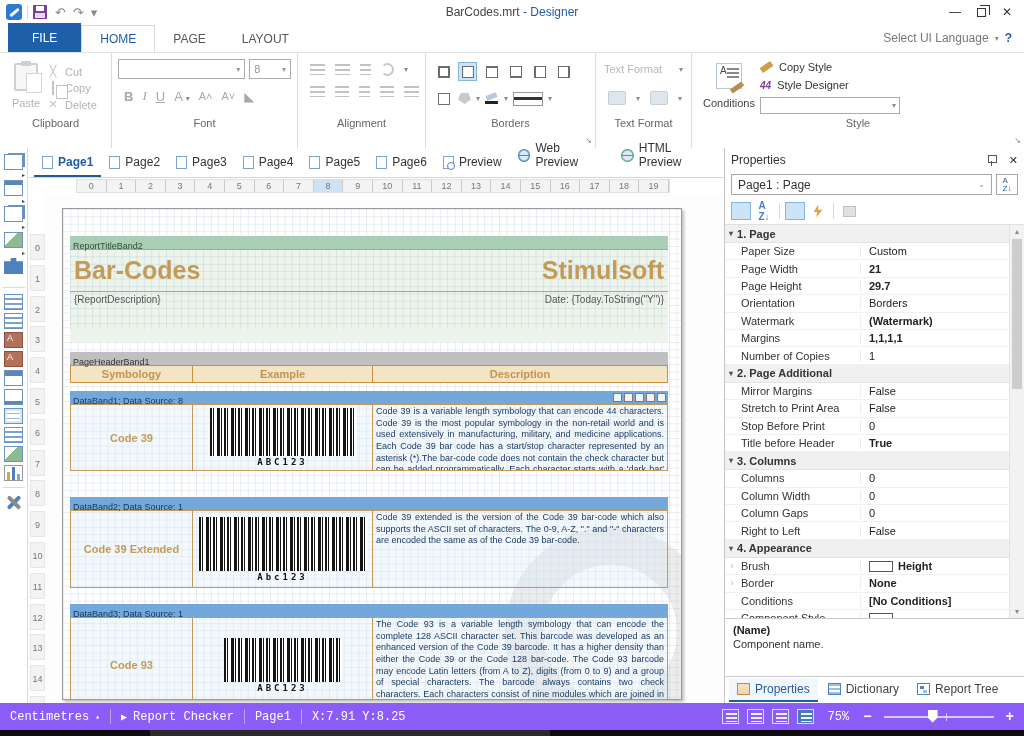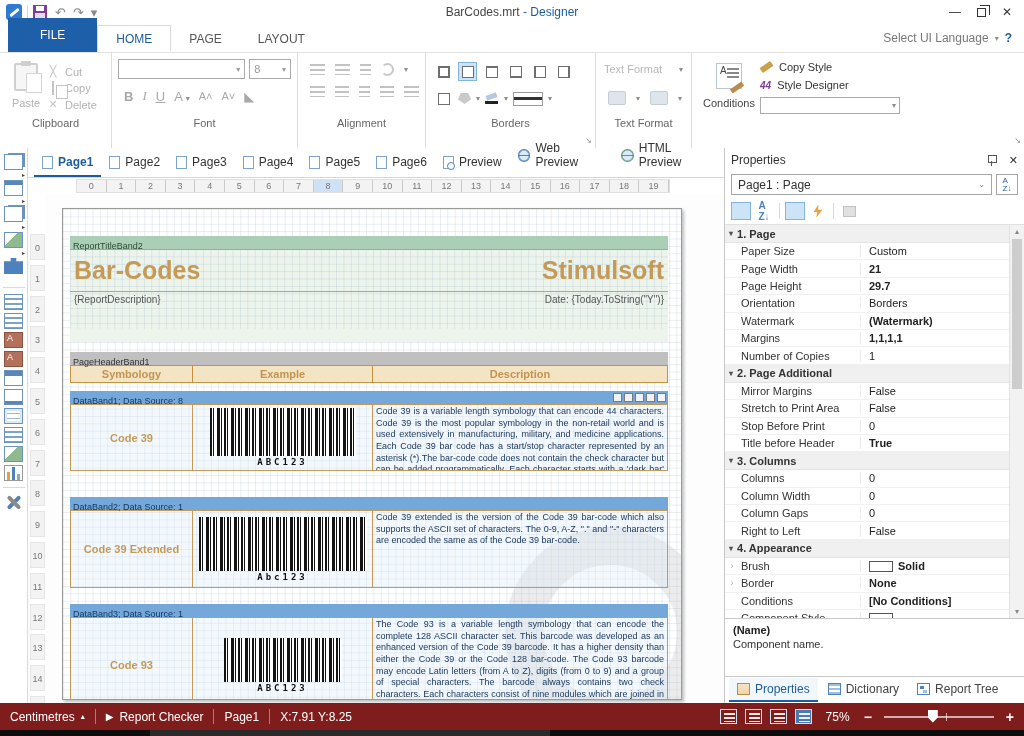--- a/index.html
+++ b/index.html
@@ -18,21 +18,21 @@
   .qat-btn { color:#8a8a8a; font-size:13px; margin-right:7px; cursor:default; }
   .win-title { position:absolute; left:0; right:0; text-align:center; font-size:12px; color:#444; pointer-events:none; }
   .win-title .suffix { color:#1e5c9e; }
   .win-ctrls { margin-left:auto; display:flex; align-items:center; gap:16px; color:#333; font-size:12px; padding-right:6px; }
   .restore-ico { width:9px; height:9px; border:1px solid #333; position:relative; }
   .restore-ico::before { content:""; position:absolute; left:2px; top:-4px; width:9px; height:9px; border:1px solid #333; border-bottom:none; border-left:none; }
 
   
   .tabrow { position:absolute; left:0; top:24px; width:1024px; height:29px; background:#fff; border-bottom:1px solid #e3e3e3; display:flex; align-items:flex-end; }
   .rtab { height:26px; padding:0 18px; display:flex; align-items:center; font-size:12px; color:#555; cursor:default; }
-  .rtab.file { background:#1d5fa8; color:#fff; margin-left:8px; padding:0 32px; height:34px; }
+  .rtab.file { background:#1d5fa8; color:#fff; margin-left:8px; padding:0 24px; height:29px; }
   .rtab.active { color:#1e5c9e; background:#fff; border:1px solid #d9d9d9; border-bottom:1px solid #fff; height:27px; }
   .lang-area { margin-left:auto; display:flex; align-items:center; gap:6px; padding-right:12px; font-size:12px; color:#777; height:100%; }
   .lang-q { color:#1e5c9e; font-weight:bold; }
 
   
   .ribbon { position:absolute; left:0; top:53px; width:1024px; height:95px; background:#fff; display:flex; }
   .rgroup { position:relative; height:100%; border-right:1px solid #dcdcdc; padding:6px 6px 16px 6px; }
   .rgroup-label { position:absolute; left:0; right:0; bottom:19px; text-align:center; font-size:11px; color:#666; }
   .dlg-launch { position:absolute; right:3px; bottom:3px; font-size:8px; color:#888; }
   
@@ -206,21 +206,21 @@
   .pdesc .d { font-size:11px; color:#333; margin-top:2px; }
   .ptabs { height:26px; display:flex; align-items:center; padding-left:4px; gap:2px; background:#fff; }
   .ptab2 { display:flex; align-items:center; gap:5px; padding:4px 8px; font-size:12px; color:#444; border-bottom:2px solid transparent; }
   .ptab2.active { color:#1e5c9e; border-bottom:2px solid #1e5c9e; background:#f2f7fc; }
   .pt-ico { width:13px; height:12px; border:1px solid #b98b4e; background:linear-gradient(#f6e3c3,#f0d6a8); }
   .pt-ico.blue { border-color:#4f81bd; background:repeating-linear-gradient(to bottom,#9cc0e4 0 2px,#fff 2px 4px); }
   .pt-ico.tree { border-color:#4f81bd; background:linear-gradient(#fff,#fff); position:relative; }
   .pt-ico.tree::after { content:""; position:absolute; left:2px; top:2px; width:4px; height:3px; background:#4f81bd; box-shadow:3px 4px 0 #9cc0e4; }
 
   
-  .statusbar { position:absolute; left:0; top:703px; width:1024px; height:27px; background:#7f1d1d; color:#fff; display:flex; align-items:center; font-size:12px; padding:0 10px; }
+  .statusbar { position:absolute; left:0; top:703px; width:1024px; height:27px; background:#8b5cf6; color:#fff; display:flex; align-items:center; font-size:12px; padding:0 10px;font-family:Liberation Mono, monospace; }
   .sb-item { display:flex; align-items:center; gap:6px; padding:0 10px; }
   .sb-sep { width:1px; height:15px; background:rgba(255,255,255,.4); }
   .sb-right { margin-left:auto; display:flex; align-items:center; gap:8px; }
   .sb-ico { width:17px; height:15px; border:1px solid #cfe0f2; background:repeating-linear-gradient(to bottom, rgba(255,255,255,.9) 0 2px, transparent 2px 4px) 3px 3px/11px 9px no-repeat; }
   .sb-ico.active { background-color:#4a7ab5; }
   .zoom-track { width:110px; height:2px; background:rgba(255,255,255,.65); position:relative; margin:0 4px; }
   .zoom-thumb { position:absolute; left:44px; top:-6px; width:10px; height:13px; background:#fff; clip-path:polygon(0 0,100% 0,100% 62%,50% 100%,0 62%); }
   .zoom-mark { position:absolute; left:62px; top:-3px; width:1px; height:8px; background:rgba(255,255,255,.65); }
   .zoom-pm { font-size:14px; font-weight:bold; }
   .bottomstrip { position:absolute; left:0; top:730px; width:1024px; height:6px; background:#0d0d0d; }
@@ -389,20 +389,21 @@
           <span>Copy Style</span>
         </div>
         <div class="style-item">
           <span class="s44">44</span>
           <span>Style Designer</span>
         </div>
         <div class="style-combo">
             <span class="mini-arr">▾</span>
           </div>
       </div>
+      <div class="rgroup-label">Style</div>
       <div class="dlg-launch">↘</div>
     </div>
   </div>
 
   <div class="main">
 
     <div class="toolbox">
       <div class="tbx v-pages arrowed"></div>
       <div class="tbx v-grid arrowed"></div>
       <div class="tbx v-pages arrowed"></div>
@@ -746,21 +747,21 @@
             </div>
             <div class="pg-cat">
               <span class="chev">▾</span>
               <span>4. Appearance</span>
             </div>
             <div class="pg-row">
               <span class="pg-exp">›</span>
               <span class="pg-label">Brush</span>
               <span class="pg-val b">
                 <span class="swatch"></span>
-                <span>Solid</span>
+                <span>Height</span>
               </span>
             </div>
             <div class="pg-row">
               <span class="pg-exp">›</span>
               <span class="pg-label">Border</span>
               <span class="pg-val b">
                 <span>None</span>
               </span>
             </div>
             <div class="pg-row">

